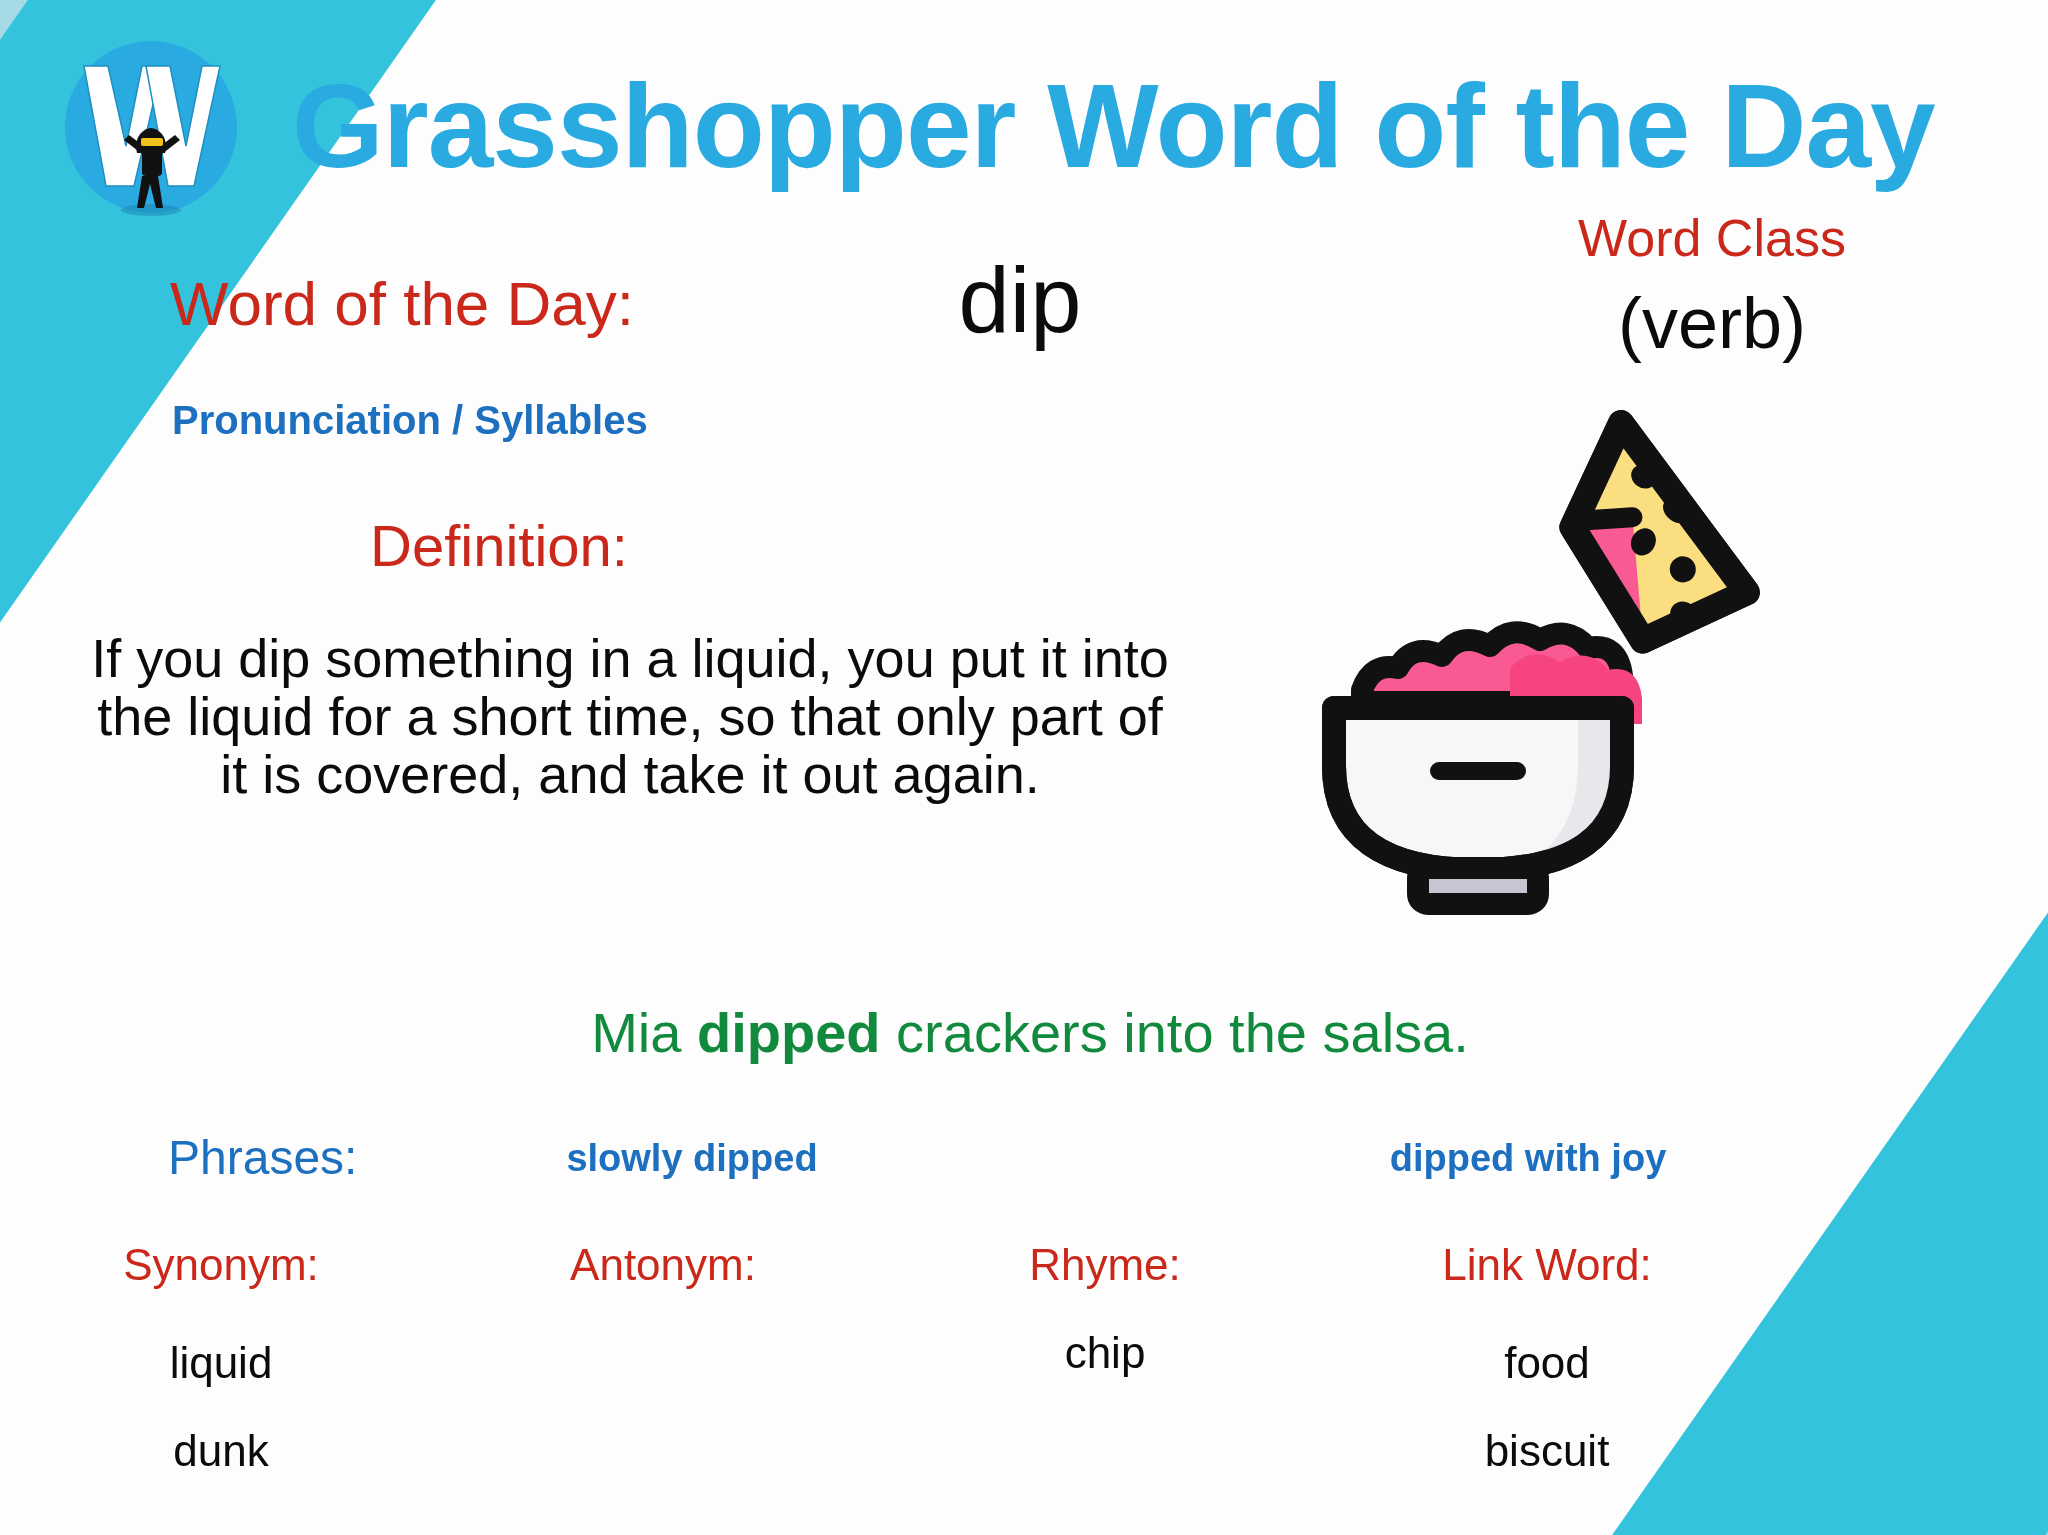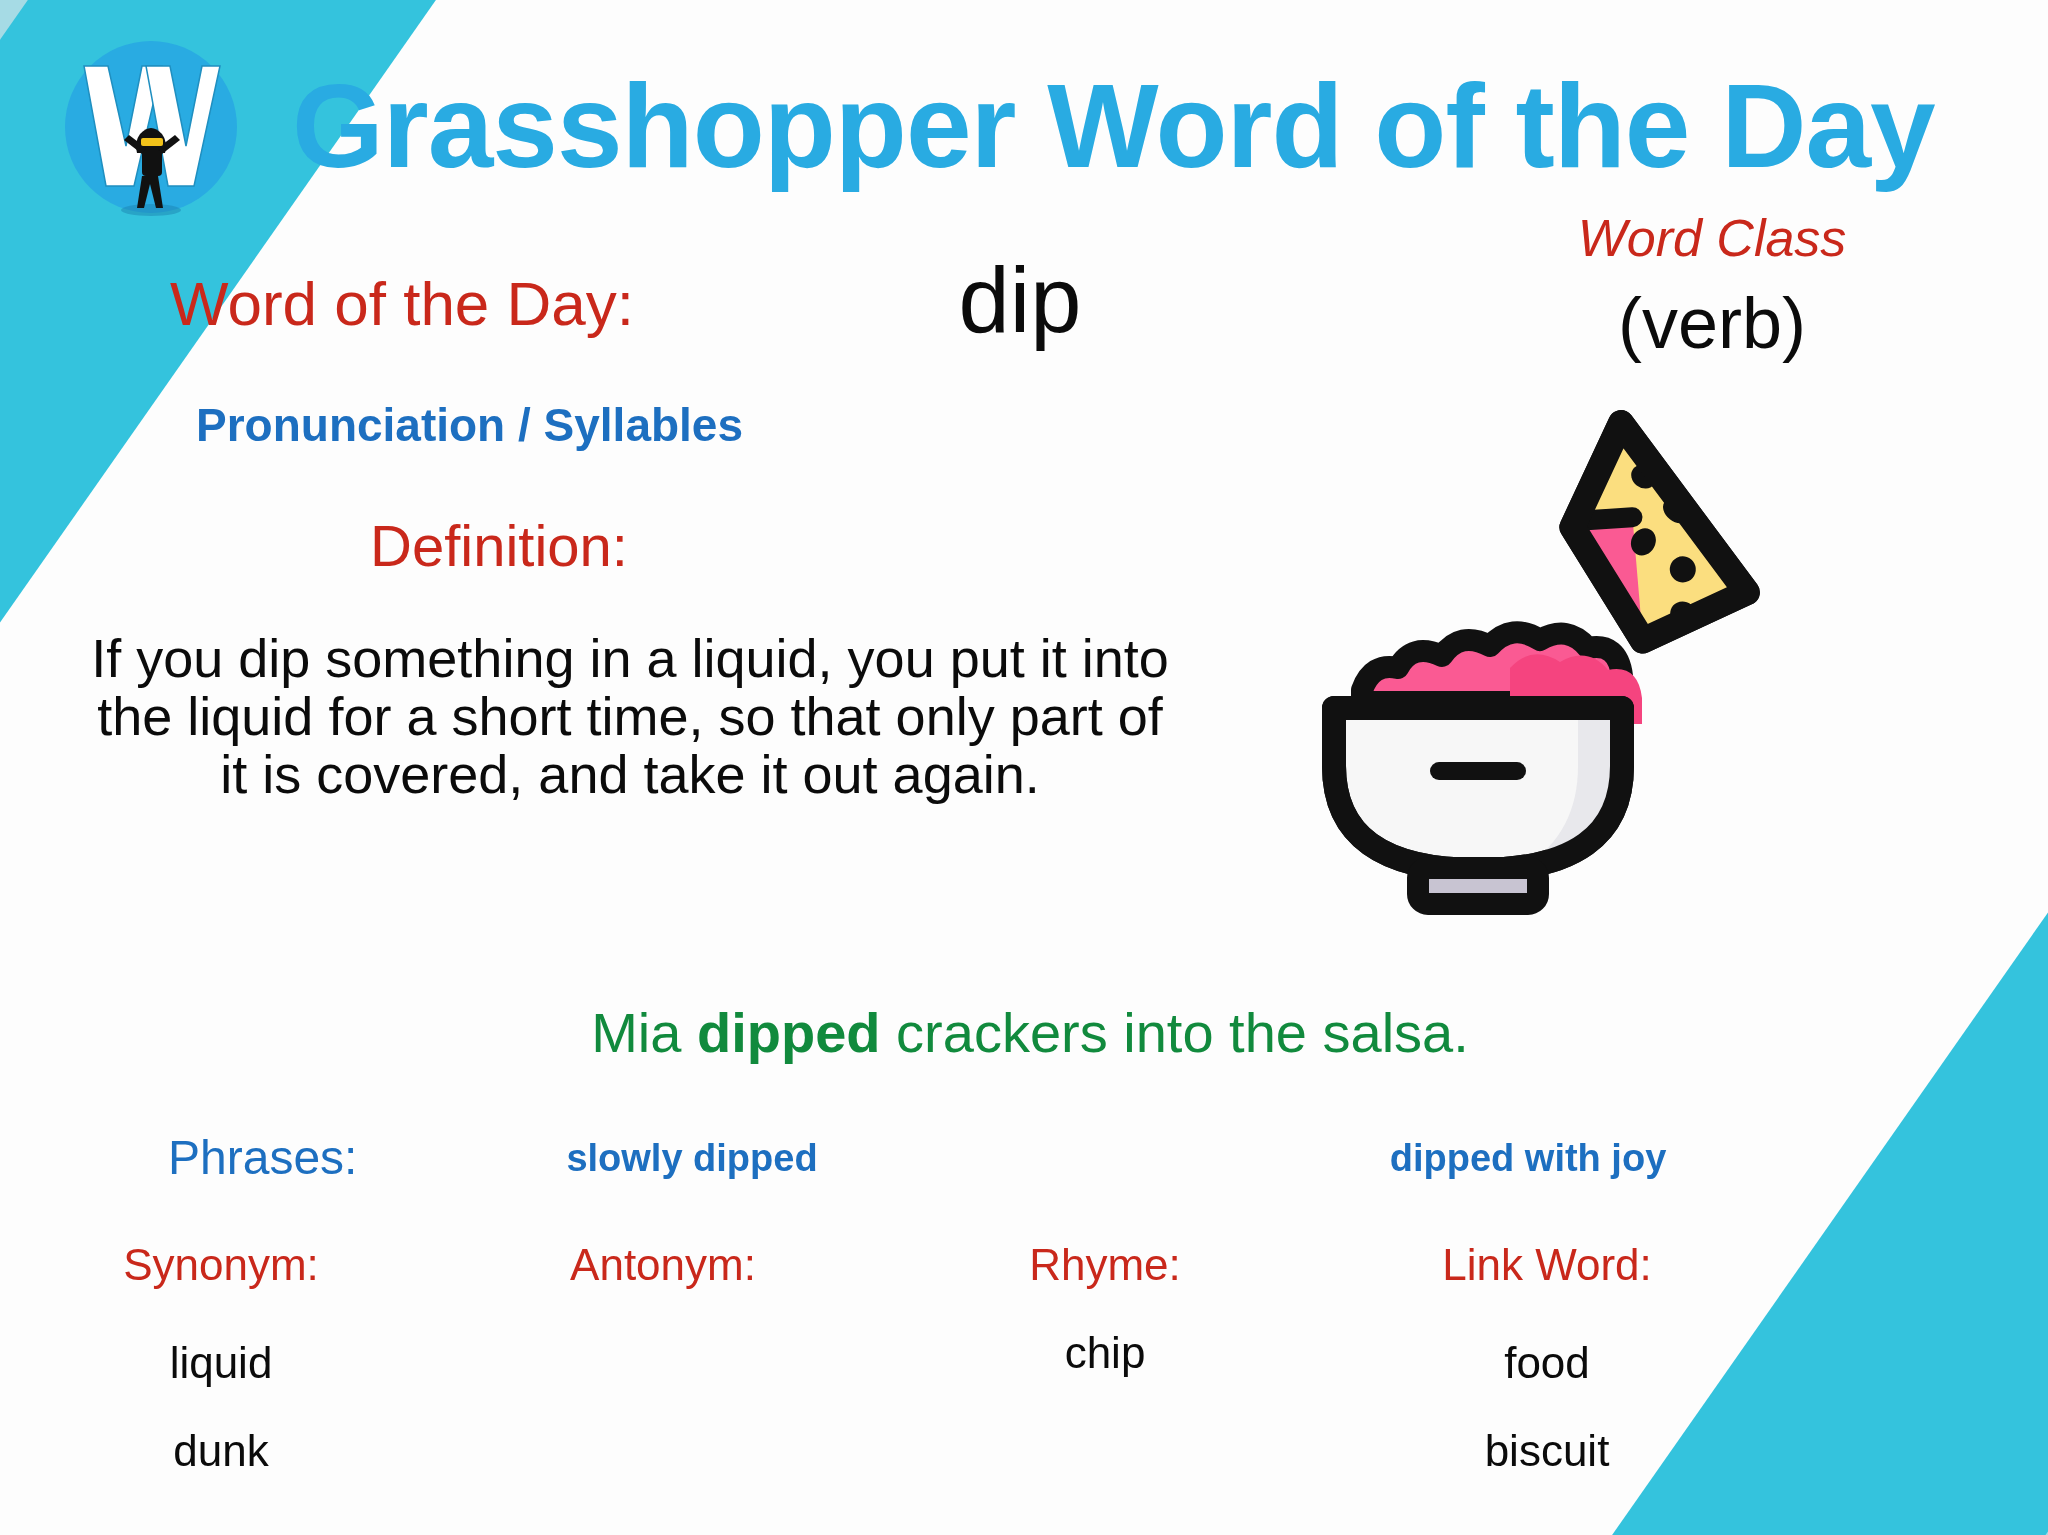--- a/index.html
+++ b/index.html
@@ -99,34 +99,33 @@
     font-style: italic;
     white-space: nowrap;
   }
 
   .wordclass-label {
     position: absolute;
     left: 1712px; top: 208px;
     transform: translateX(-50%);
     font-size: 52px;
     white-space: nowrap;
-    font-style: italic;
   }
   .wordclass-value {
     position: absolute;
     left: 1712px; top: 282px;
     transform: translateX(-50%);
     font-size: 72px;
     white-space: nowrap;
   }
 
   .pron-label {
     position: absolute;
-    left: 196px; top: 398px;
-    font-size: 46px;
+    left: 172px; top: 398px;
+    font-size: 40px;
     font-weight: bold;
     white-space: nowrap;
   }
 
   .def-label {
     position: absolute;
     left: 370px; top: 512px;
     font-size: 58px;
     white-space: nowrap;
   }

